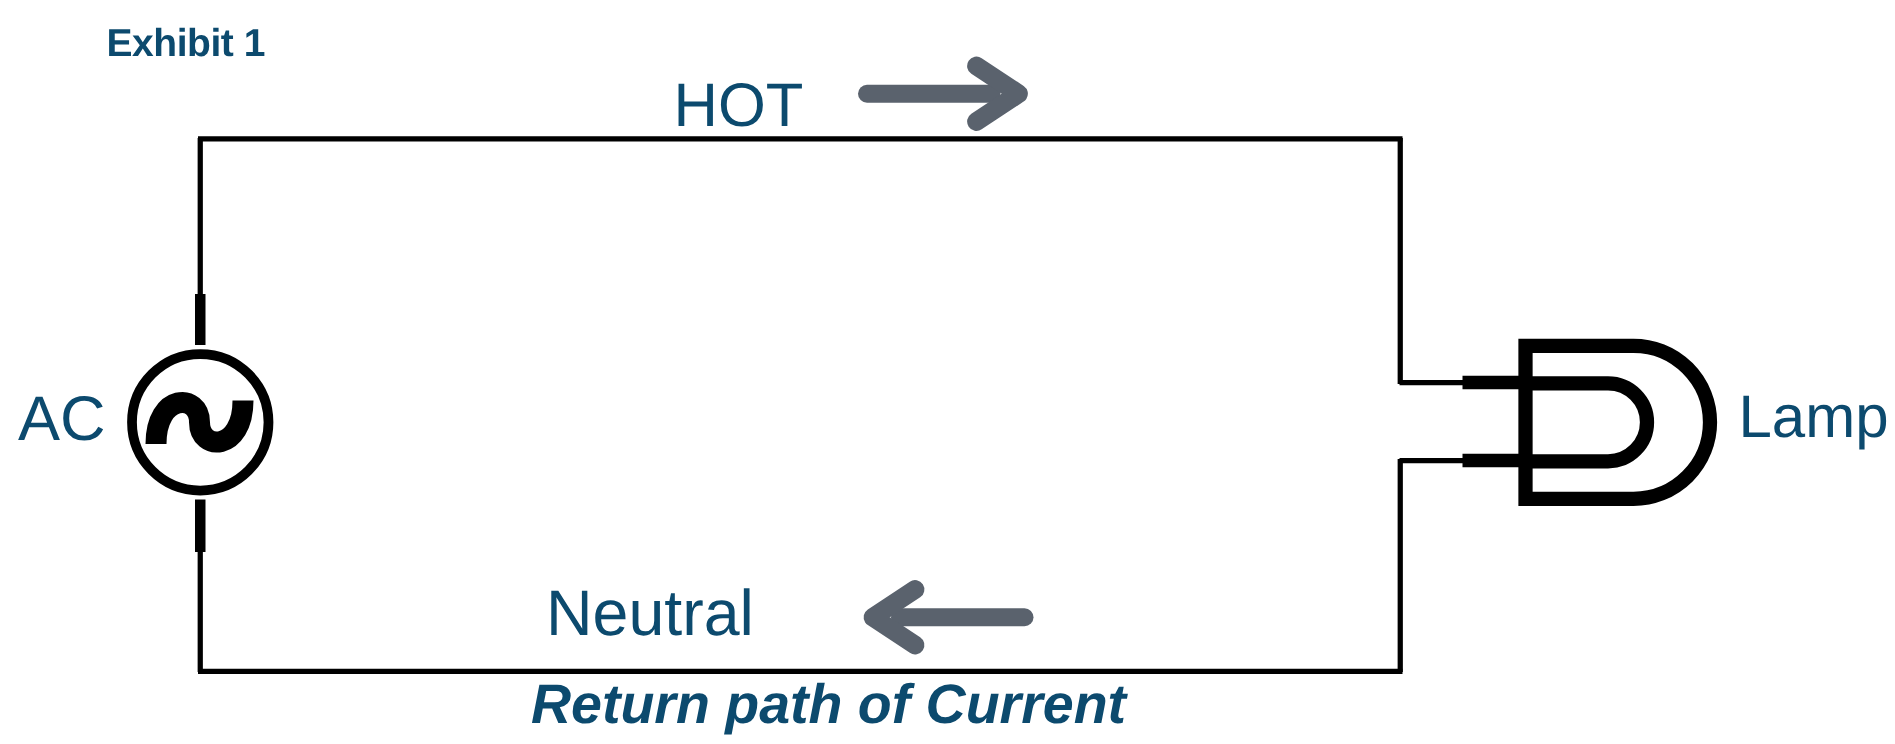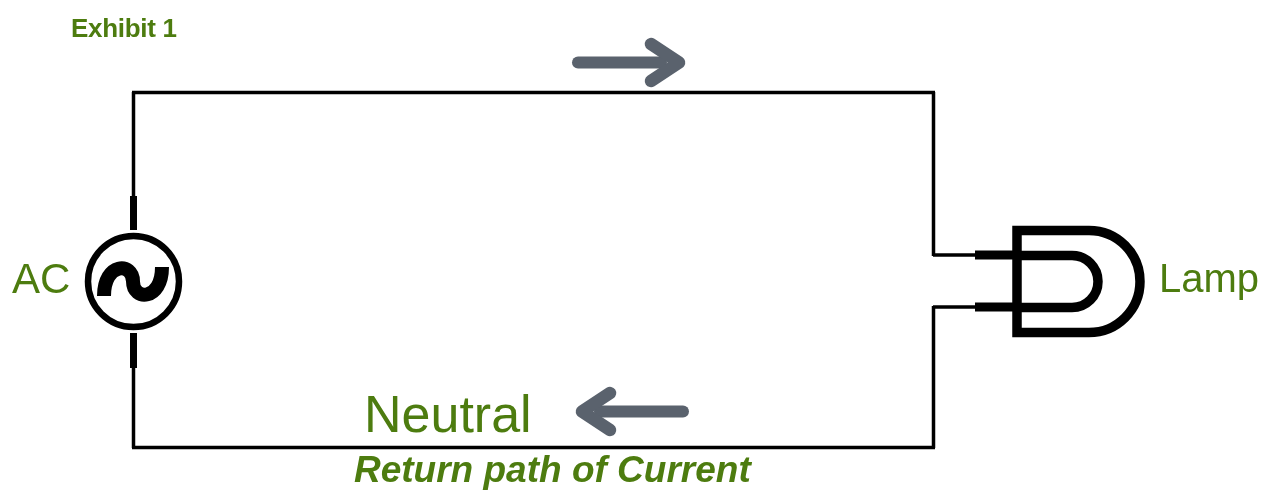--- a/index.html
+++ b/index.html
@@ -20,21 +20,21 @@
   #diagram-svg {
     position: absolute;
     left: 0;
     top: 0;
     width: 1263px;
     height: 496px;
   }
   .lbl {
     position: absolute;
     white-space: nowrap;
-    color: #4d7c0f;
+    color: #0c4a6e;
     line-height: 1;
   }
   #exhibit-title {
     left: 71px;
     top: 15px;
     font-size: 26px;
     font-weight: bold;
     letter-spacing: -0.3px;
     font-family: "Liberation Sans Narrow", "Liberation Sans", sans-serif;
   }
@@ -53,21 +53,21 @@
   }
   #label-lamp {
     left: 1159px;
     top: 258px;
     font-size: 40px;
     font-weight: normal;
   }
   #label-neutral {
     left: 364px;
     top: 388px;
-    font-size: 52px;
+    font-size: 43px;
     font-weight: normal;
   }
   #label-return {
     left: 354px;
     top: 451px;
     font-size: 37px;
     font-style: italic;
     font-weight: bold;
   }
 </style>
@@ -128,20 +128,21 @@
       <g>
         <path d="M 600 411.5 L 683 411.5" stroke="#5a626d" stroke-width="12" fill="none" stroke-linecap="round"></path>
         <path d="M 610 393 L 582 411.5 L 610 430" stroke="#5a626d" stroke-width="12.5" fill="none" stroke-linecap="round" stroke-linejoin="round"></path>
       </g>
     </g>
 
   </svg>
 
   <div class="lbl" id="exhibit-title">Exhibit 1</div>
 
+  <div class="lbl" id="label-hot">HOT</div>
 
   <div class="lbl" id="label-ac">AC</div>
 
   <div class="lbl" id="label-lamp">Lamp</div>
 
   <div class="lbl" id="label-neutral">Neutral</div>
 
   <div class="lbl" id="label-return">Return path of Current</div>
 
 </div>

